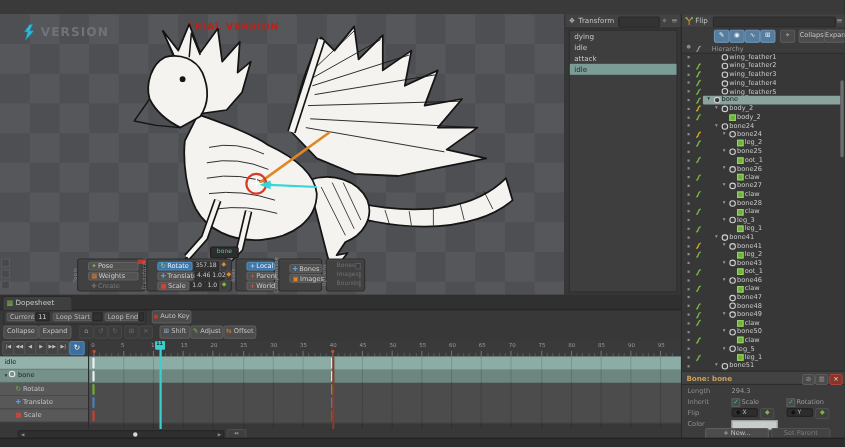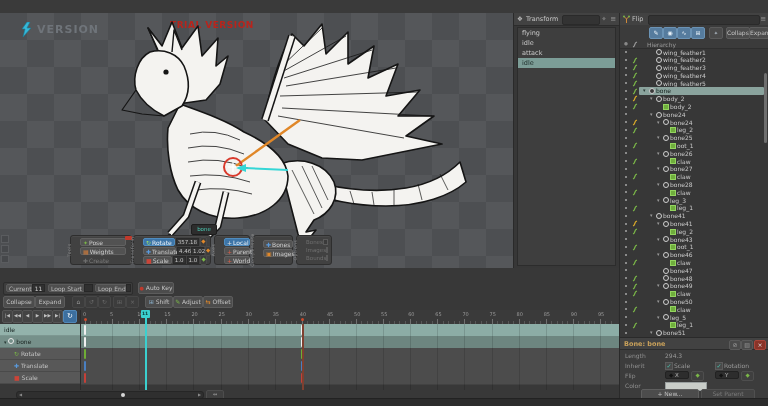--- a/index.html
+++ b/index.html
@@ -290,21 +290,21 @@
 
   <div id="anim-panel">
     <div class="panel-hdr">
       <span class="hic">❖</span>
       <span class="ttl">Transform</span>
       <span class="hdr-field" style="left:48px;width:36px;"></span>
       <span class="hdr-ic" style="right:13px;">⌖</span>
       <span class="hdr-ic" style="right:3px;">≡</span>
     </div>
     <div id="anim-list">
-        <div class="anim-item">flying</div>
+        <div class="anim-item">dying</div>
         <div class="anim-item">idle</div>
         <div class="anim-item">attack</div>
         <div class="anim-item sel">idle</div>
       </div>
   </div>
 
   <div id="tree-panel">
     <div class="panel-hdr">
       <span class="hic"><svg width="7" height="8" viewBox="0 0 7 8">
             <path d="M3.5,8 L3.5,4 M3.5,4 L1,1.5 M3.5,4 L6,1.5" stroke="#cf8a3a" stroke-width="1" fill="none"></path>
@@ -636,20 +636,23 @@
     </div>
     <div class="bp-row" style="top:42px;">
       <span class="bp-lbl">Color</span>
       <span class="swatch" style="left:45px;"></span>
     </div>
     <span class="bp-btn" style="left:21px;top:51px;width:56px;">+ New...</span>
     <span class="bp-btn dis" style="left:81px;top:51px;width:52px;">Set Parent</span>
   </div>
 
   <div id="dopesheet">
+    <div class="ds-tabrow">
+      <span class="ds-tab"><span style="color:#7ab648;margin:0 2px 0 3px;">▦</span><span>Dopesheet</span></span>
+    </div>
     <div class="ds-grp" style="left:3px;top:14px;width:128px;height:11px;">
       <span class="chip" style="left:2px;">Current</span>
       <span class="dfield" style="left:28px;width:13px;">11</span>
       <span class="chip" style="left:44px;">Loop Start</span>
       <span class="dfield" style="left:80px;width:9px;"></span>
       <span class="chip" style="left:91px;">Loop End</span>
       <span class="dfield" style="left:122px;width:5px;"></span>
     </div>
     <span class="tbtn" style="left:138px;top:14px;width:34px;position:absolute;"><span style="color:#c0392b;font-size:5px;">●</span> <span>Auto Key</span></span>
     <span class="tbtn" style="left:3px;top:28px;width:30px;position:absolute;">Collapse</span>

